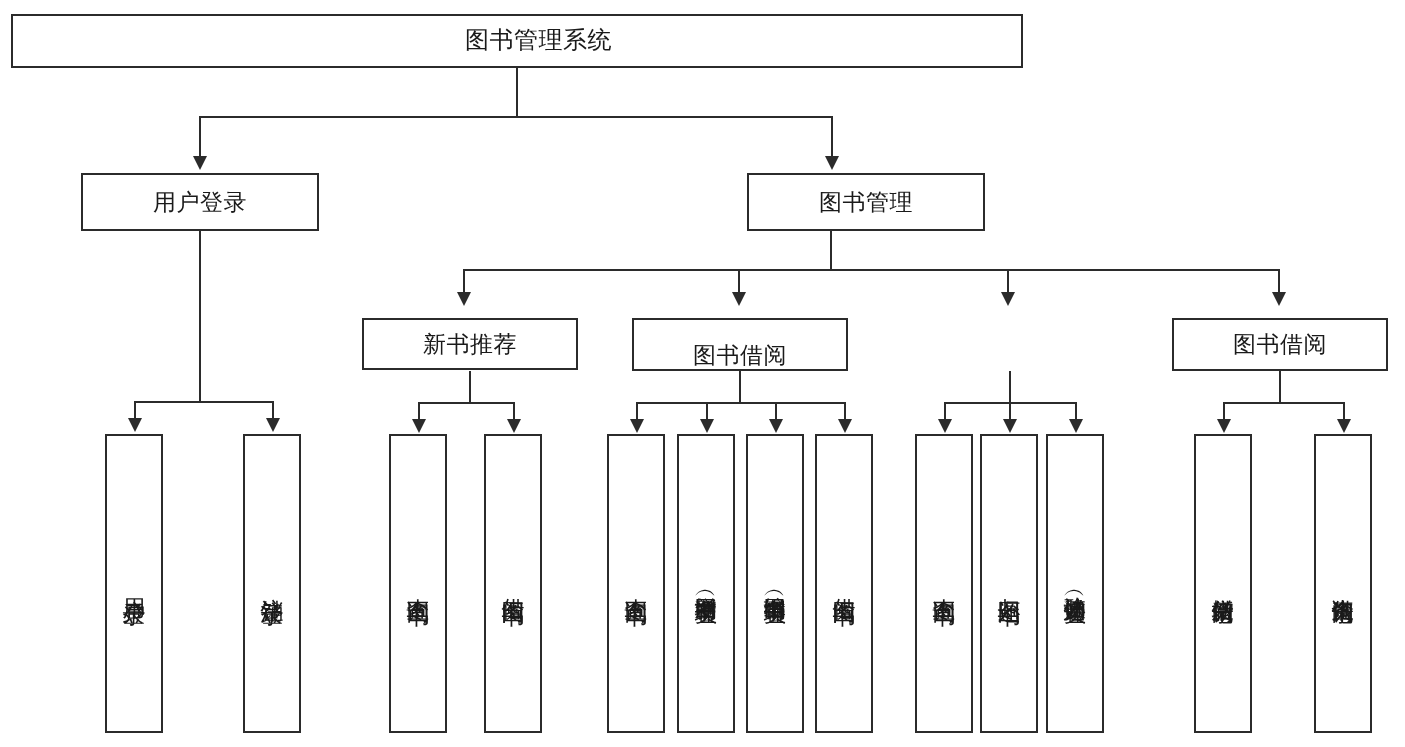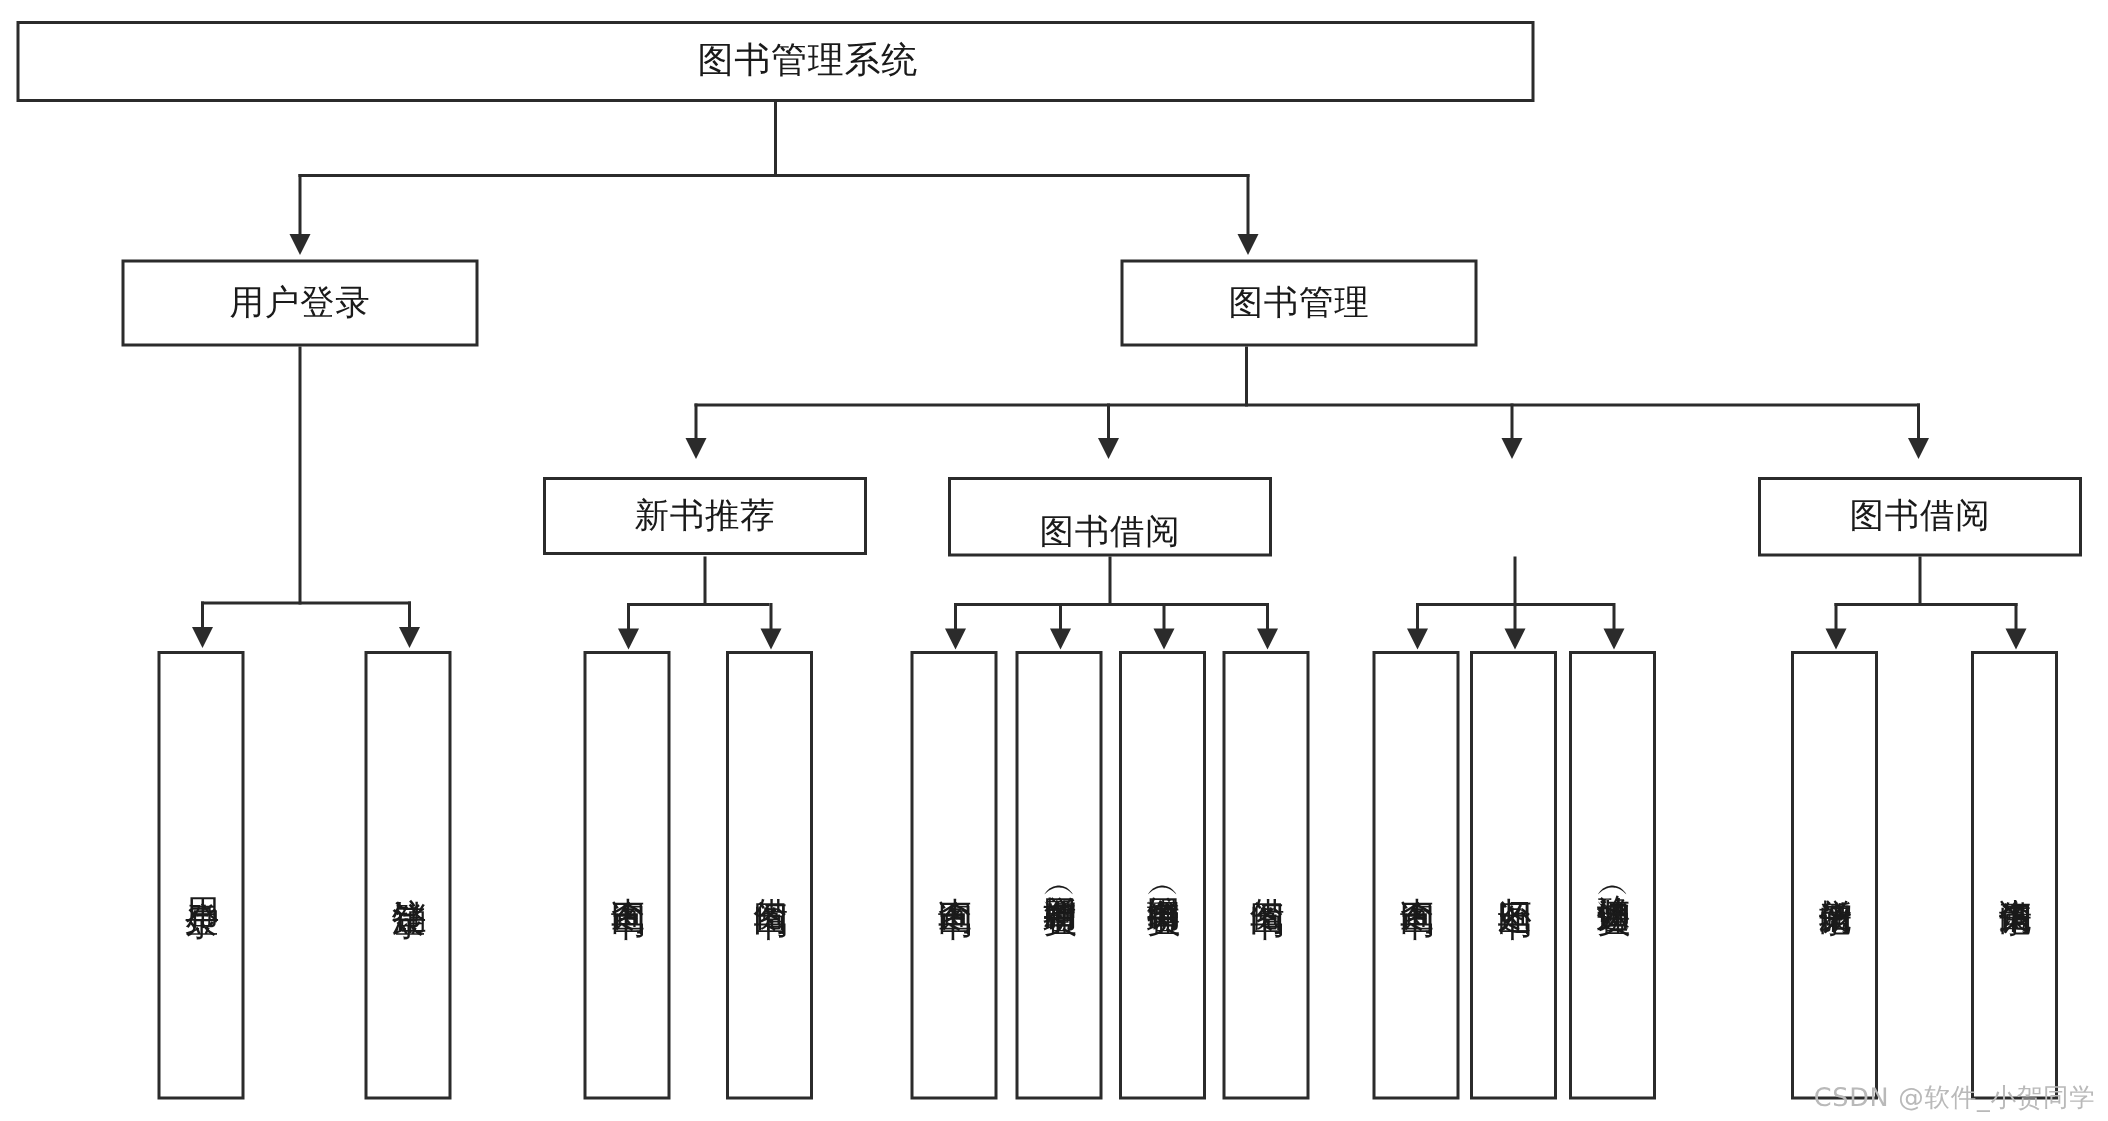--- a/index.html
+++ b/index.html
@@ -208,15 +208,14 @@
     <span class="label">确认归还（管理员）</span>
   </div>
 
   <div class="node vert narrow" style="left:1194px; top:434px; width:58px; height:299px;">
     <span class="label">新增借阅记录</span>
   </div>
   <div class="node vert narrow" style="left:1314px; top:434px; width:58px; height:299px;">
     <span class="label">查询借阅记录</span>
   </div>
 
-  <div id="watermark">CSDN @软件_小贺同学</div>
 
 </div>
 
 </body></html>

